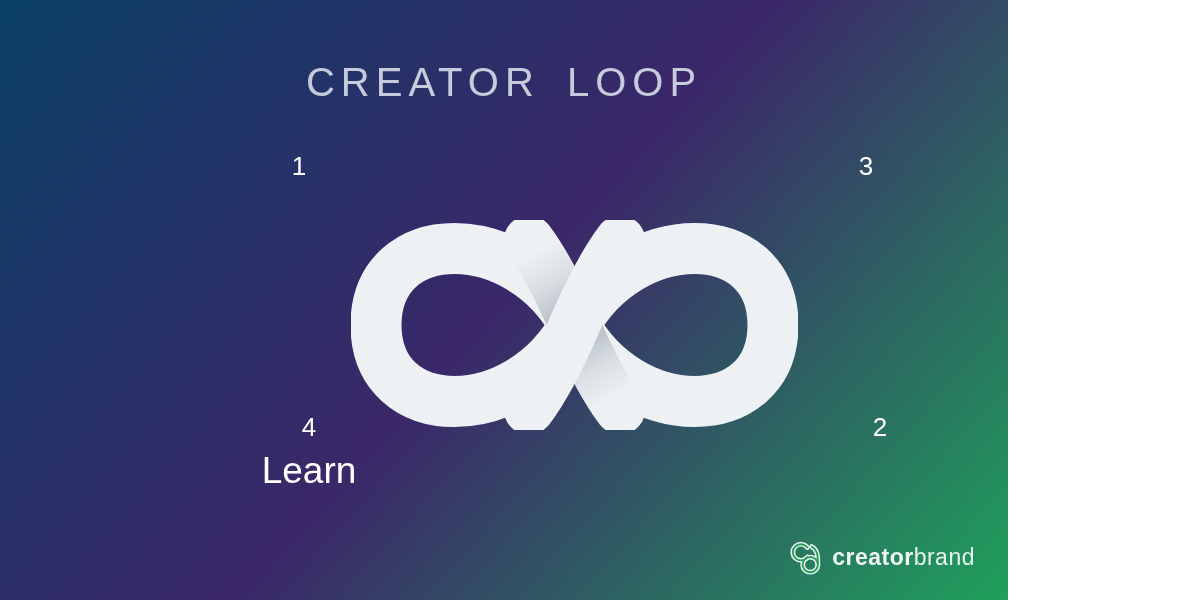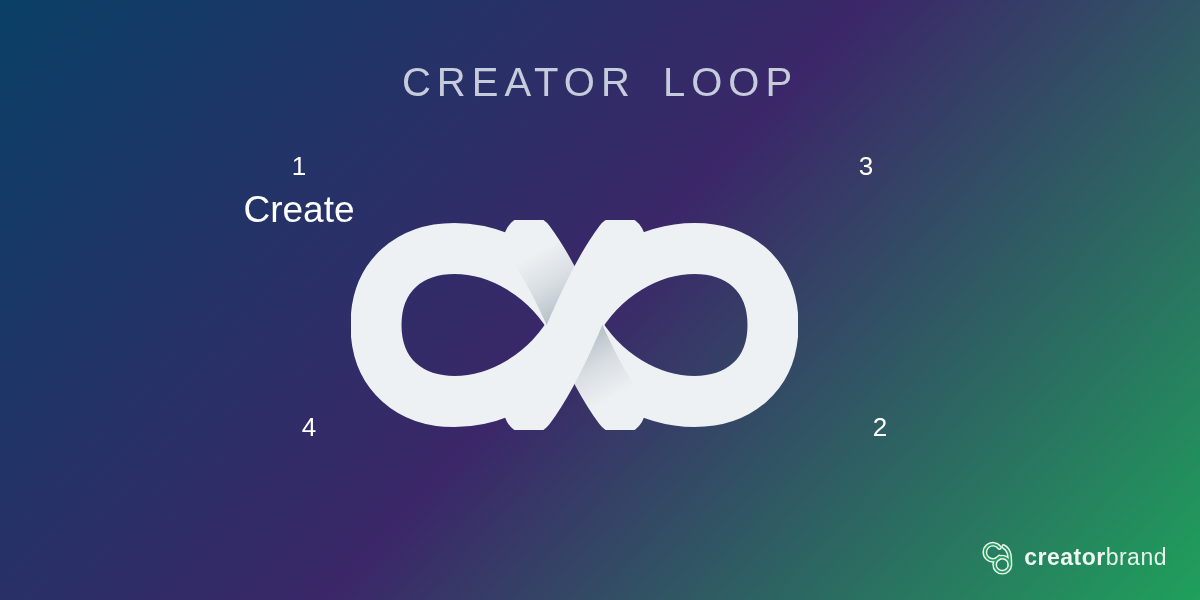--- a/index.html
+++ b/index.html
@@ -1,20 +1,20 @@
 <!DOCTYPE html>
 <html style="--background-top-left: #0a4066; --background-middle: #3b2769; --background-bottom-right: #1fa05b; --title-text: #c6ccdc; --step-text: #ffffff; --loop-fill: #edf1f4; --loop-shade: #a9b3bd; --brand-text: #f0f7f2;"><head>
 <meta charset="utf-8">
 <style>
   html,body { margin:0; padding:0; }
   body { font-family: "Liberation Sans", sans-serif; }
 
   .canvas {
     position: relative;
-    width: 1200px;
+    width: 1008px;
     height: 600px;
     overflow: hidden;
     background: linear-gradient(132deg,
       var(--background-top-left, #0a4066) 0%,
       var(--background-middle, #3b2769) 50%,
       var(--background-bottom-right, #1fa05b) 100%);
   }
 
   .title {
     position: absolute;
@@ -71,29 +71,29 @@
 </style>
 </head>
 <body>
 
 <div class="canvas">
 
   <h1 class="title">CREATOR LOOP</h1>
 
   <div class="step step-create">
     <div class="step-number">1</div>
-    <div class="step-label">Create</div>
   </div>
 
   <div class="step step-measure">
     <div class="step-number">3</div>
   </div>
 
   <div class="step step-learn">
     <div class="step-number">4</div>
+    <div class="step-label">Learn</div>
   </div>
 
   <div class="step step-distribute">
     <div class="step-number">2</div>
   </div>
 
   <svg class="infinity" viewBox="0 0 447 208" aria-hidden="true">
     <defs>
       <linearGradient id="shadeUL" gradientUnits="userSpaceOnUse" x1="223.5" y1="104" x2="176" y2="20">
         <stop offset="0" stop-color="#a9b3bd"></stop>

